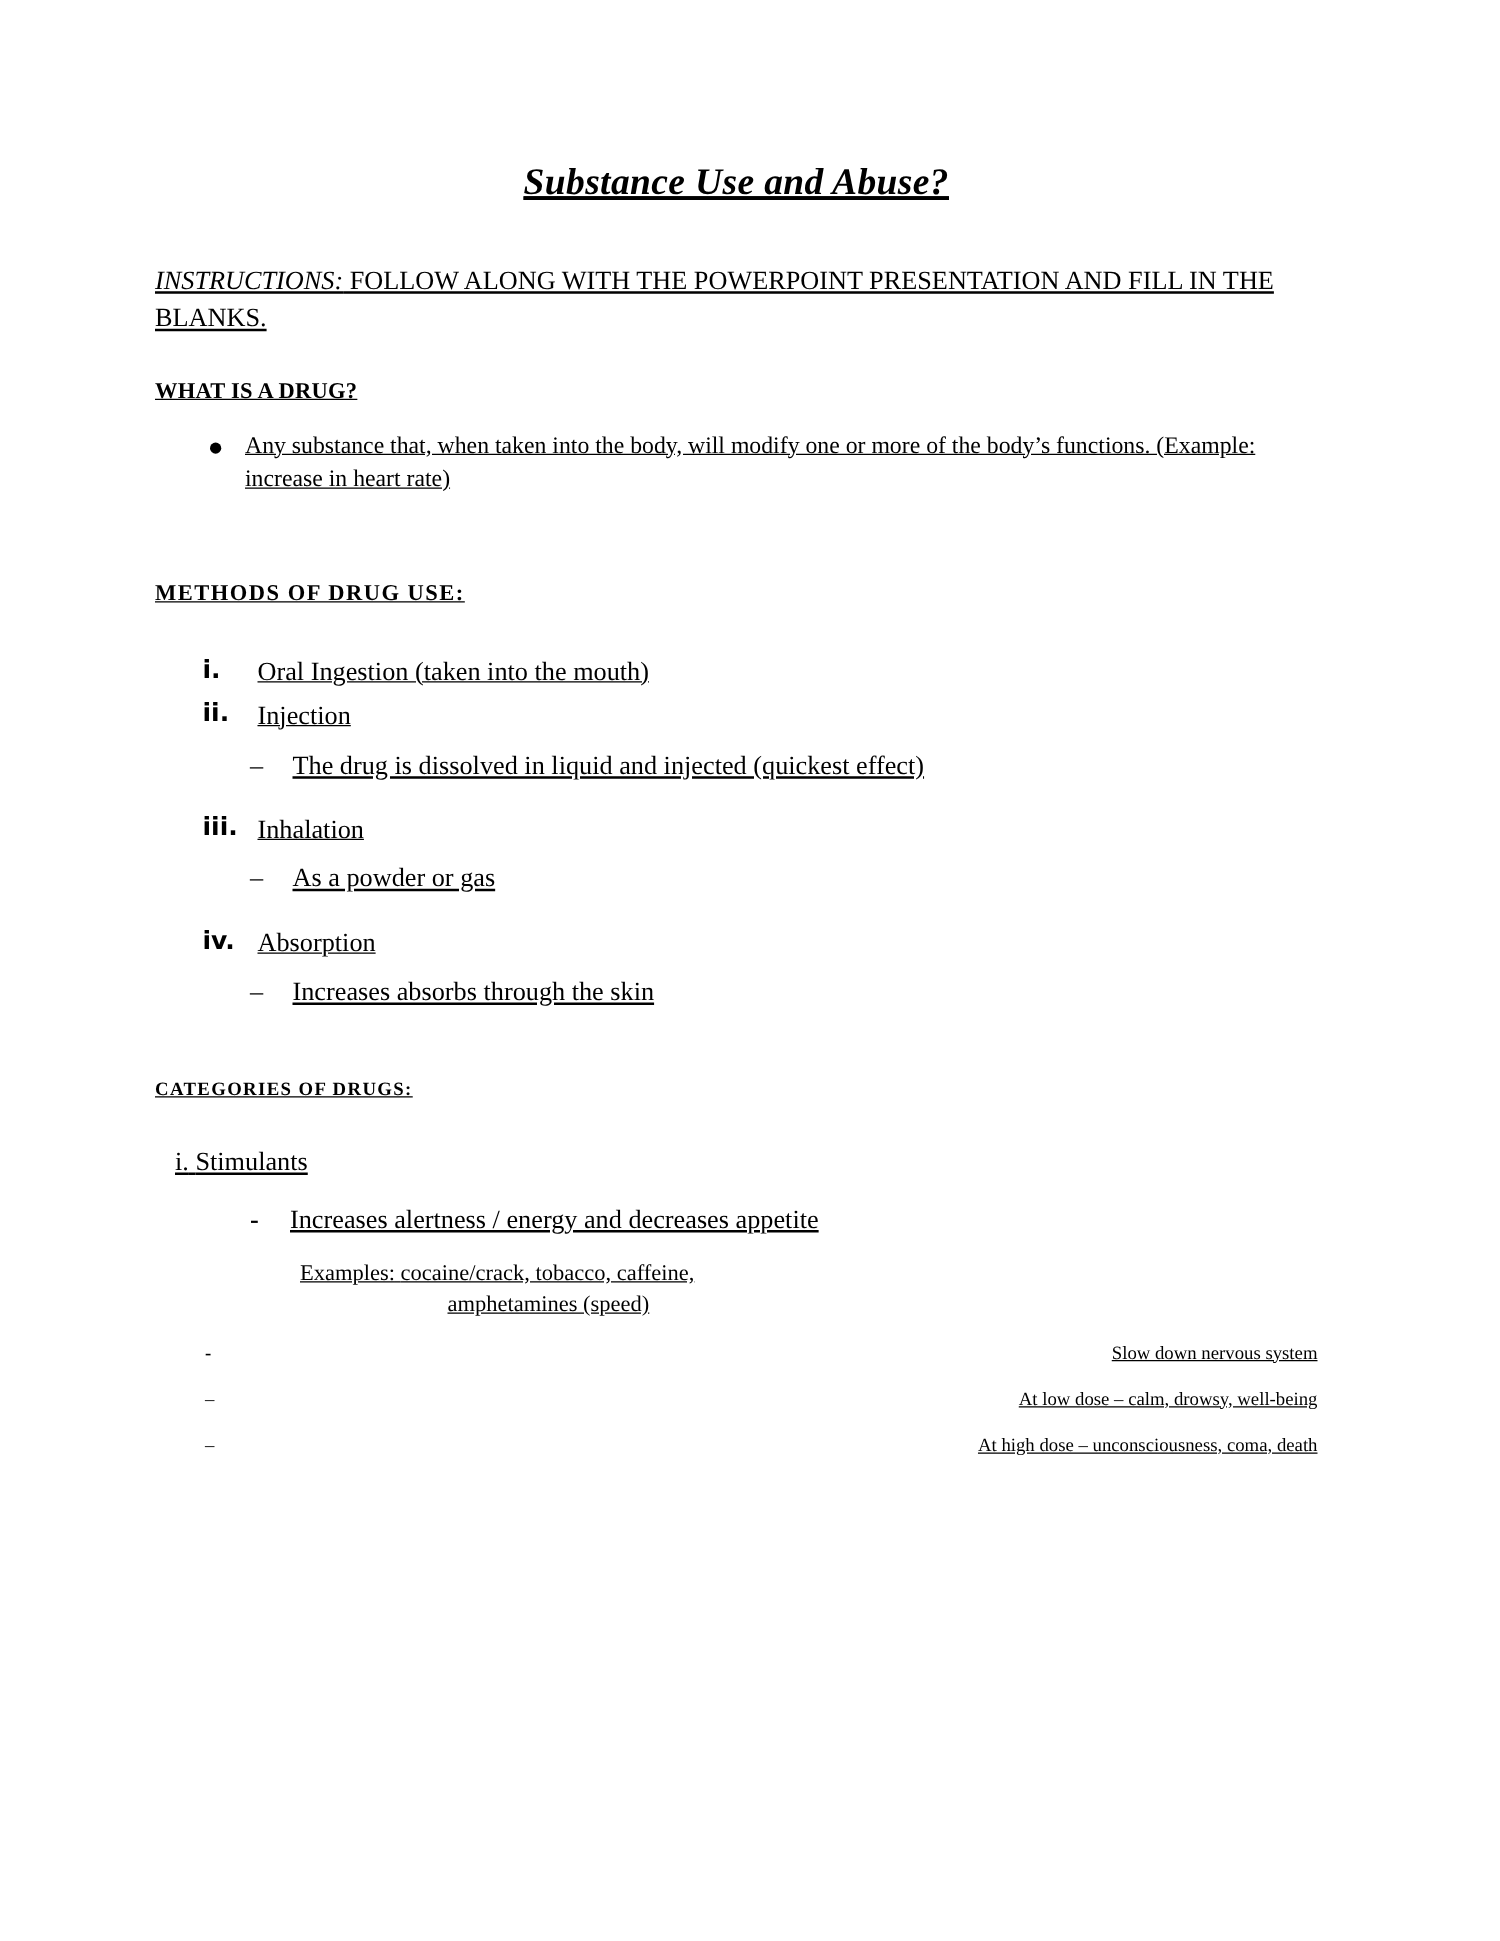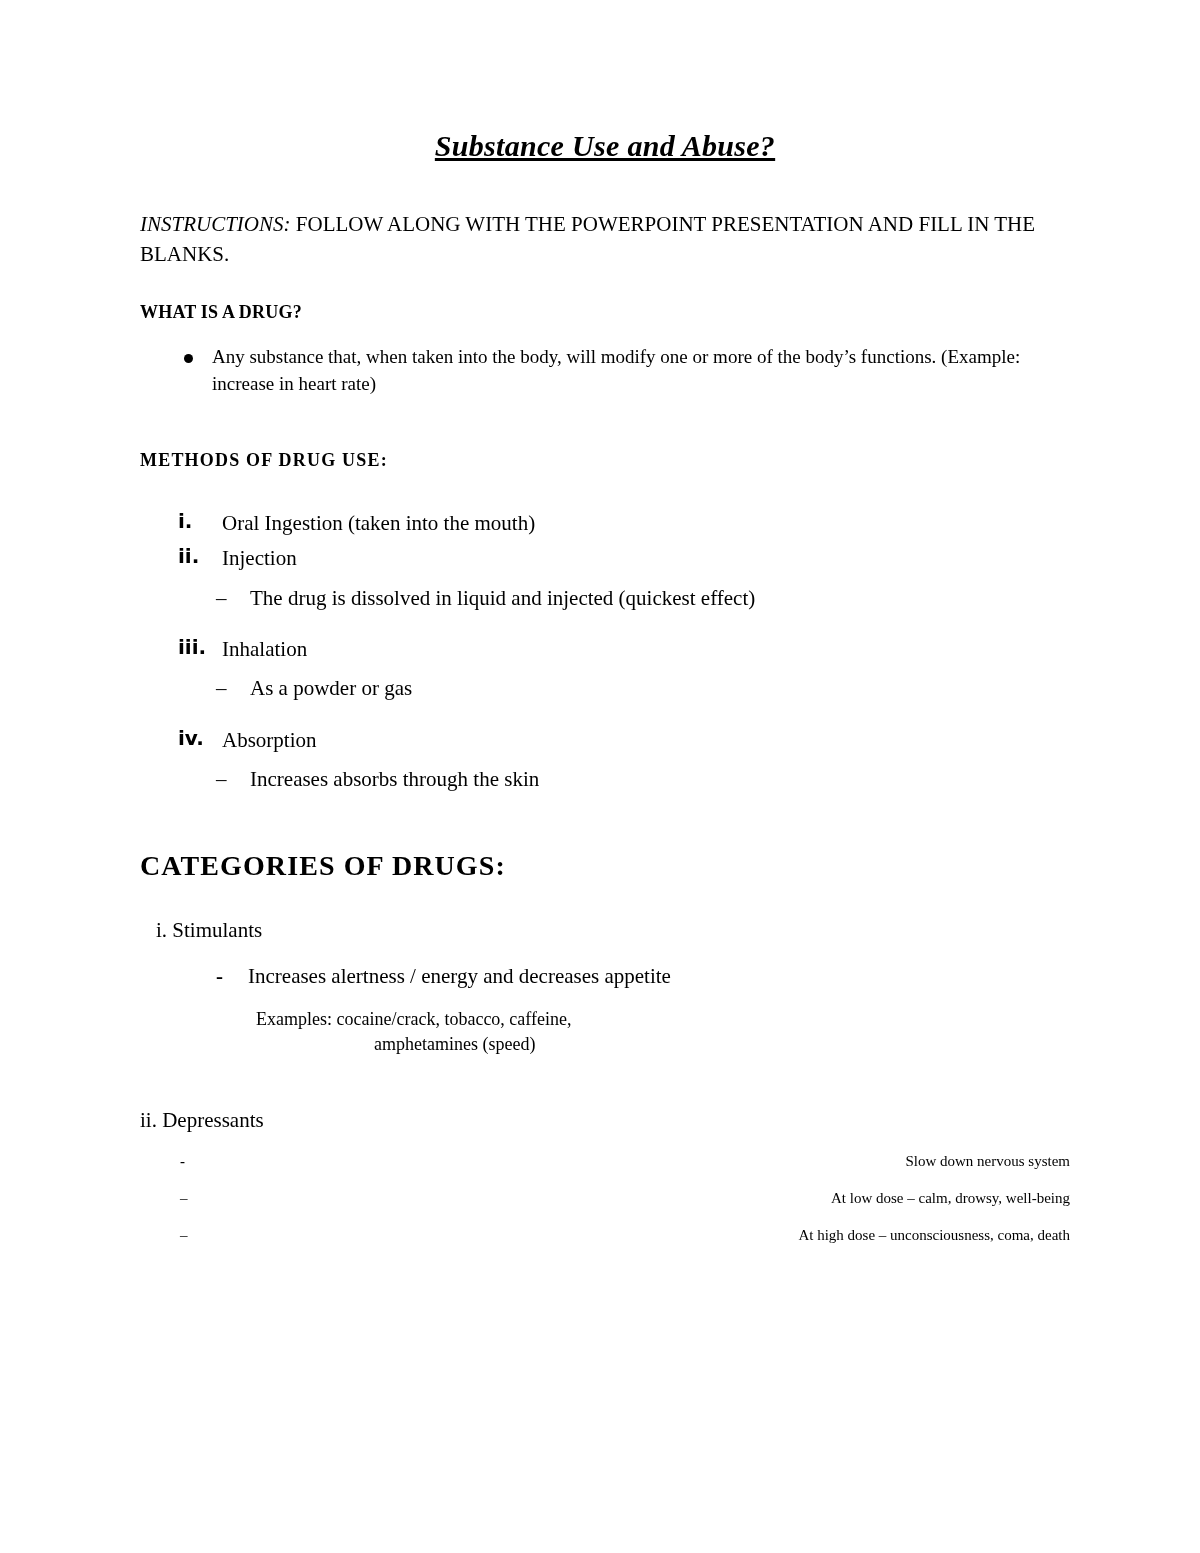--- a/index.html
+++ b/index.html
@@ -17,23 +17,24 @@
   }
   .page {
     position: relative;
     width: 1200px;
     height: 1553px;
     padding: 0;
     box-sizing: border-box;
   }
   .content {
     position: absolute;
-    left: 140px;
+    left: 124px;
     top: 128px;
     width: 930px;
+    text-decoration: underline;
   }
   .doc-title {
     text-align: center;
     font-size: 30px;
     font-weight: bold;
     font-style: italic;
     text-decoration: underline;
     letter-spacing: 0.3px;
     margin: 0 0 46px 0;
     line-height: 1.2;
@@ -47,25 +48,25 @@
     font-style: italic;
   }
   .section-head {
     font-size: 18px;
     font-weight: bold;
     margin: 0 0 20px 0;
     letter-spacing: 0.2px;
   }
   .section-head.spaced {
     letter-spacing: 1.2px;
-    margin-top: 52px;
+    margin-top: 66px;
     margin-bottom: 38px;
   }
   .plain-head {
-    font-size: 28px;
+    font-size: 15px;
     letter-spacing: 1.1px;
     margin: 56px 0 34px 0;
   }
   ul.bullets {
     list-style: none;
     margin: 0;
     padding: 0;
   }
   ul.bullets li {
     position: relative;
@@ -221,23 +222,19 @@
         <span>i.</span>
         <span>Stimulants</span>
       </div>
       <div class="cat-dash">Increases alertness / energy and decreases appetite</div>
       <div class="examples">
         <span>Examples:</span>
         <span>cocaine/crack, tobacco, caffeine,</span>
         <span class="second-line">amphetamines (speed)</span>
       </div>
 
-      <div class="cat-item second">
-        <span>ii.</span>
-        <span>Depressants</span>
-      </div>
       <div class="dep-dash bold-dash">Slow down nervous system</div>
       <div class="dep-dash">At low dose – calm, drowsy, well-being</div>
       <div class="dep-dash">At high dose – unconsciousness, coma, death</div>
     </div>
 
   </div>
 </div>
 
 </body></html>

